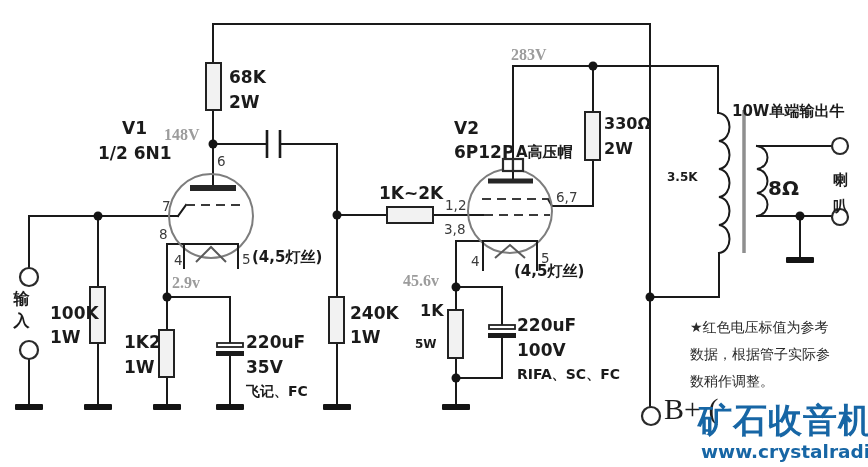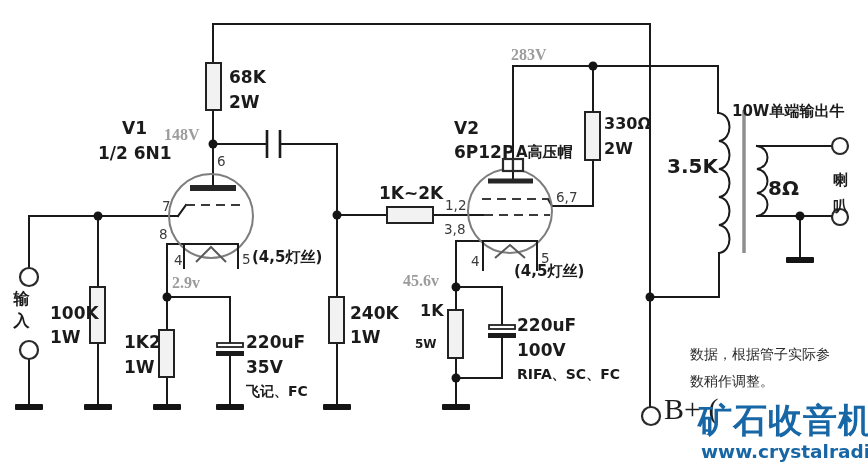--- a/index.html
+++ b/index.html
@@ -200,24 +200,25 @@
   <div class="lbl" style="left:350px;top:327px;">1W</div>
 
   <div class="volt" style="left:403px;top:272px;">45.6v</div>
   <div class="lbl" style="left:420px;top:301px;font-size:16px;">1K</div>
   <div class="lbl" style="left:415px;top:337px;font-size:12px;">5W</div>
   <div class="lbl" style="left:517px;top:315px;">220uF</div>
   <div class="lbl" style="left:517px;top:340px;">100V</div>
   <div class="lbl xs" style="left:517px;top:366px;">RIFA、SC、FC</div>
 
   <div class="lbl sm" style="left:732px;top:102px;">10W单端输出牛</div>
-  <div class="lbl" style="left:667px;top:154px;font-size:20px;">3.5K</div>
+  <div class="lbl" style="left:667px;top:170px;font-size:12px;">3.5K</div>
   <div class="lbl" style="left:768px;top:176px;font-size:20px;">8Ω</div>
   <div class="lbl sm vert" style="left:831px;top:167px;line-height:26px;">喇叭</div>
 
+  <div class="note-line" style="left:690px;top:319px;">★红色电压标值为参考</div>
   <div class="note-line" style="left:690px;top:346px;">数据，根据管子实际参</div>
   <div class="note-line" style="left:690px;top:373px;">数稍作调整。</div>
 
   <div class="bplus" style="left:664px;top:392px;">B+ (</div>
 
   <div class="wm-name" style="left:698px;top:398px;">矿石收音机</div>
   <div class="wm-url" style="left:701px;top:441px;">www.crystalradio.cn</div>
 
 </div>
 

